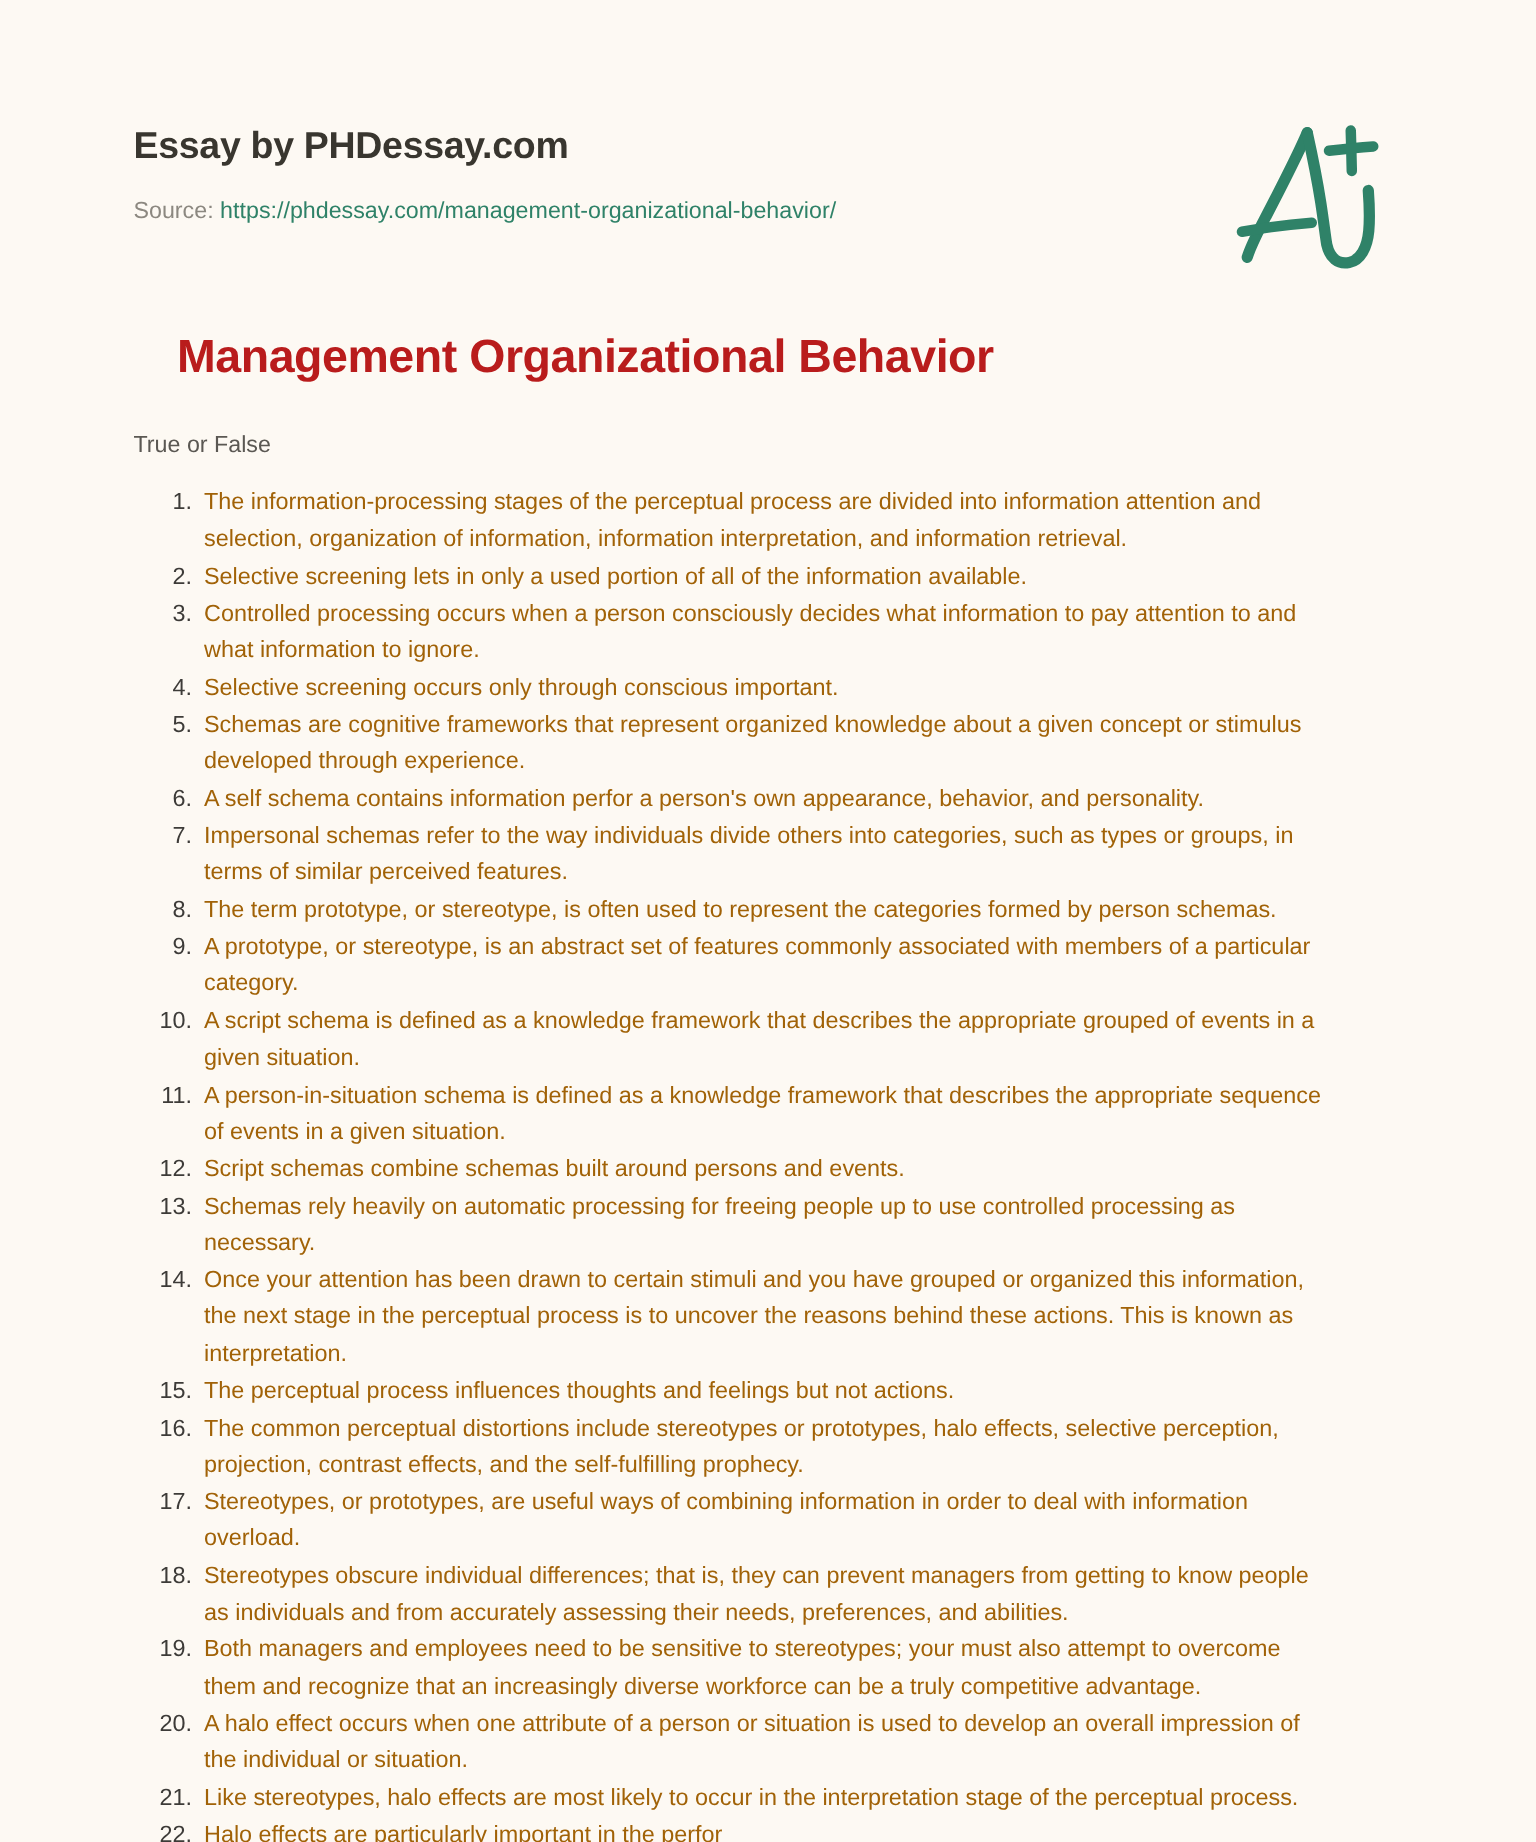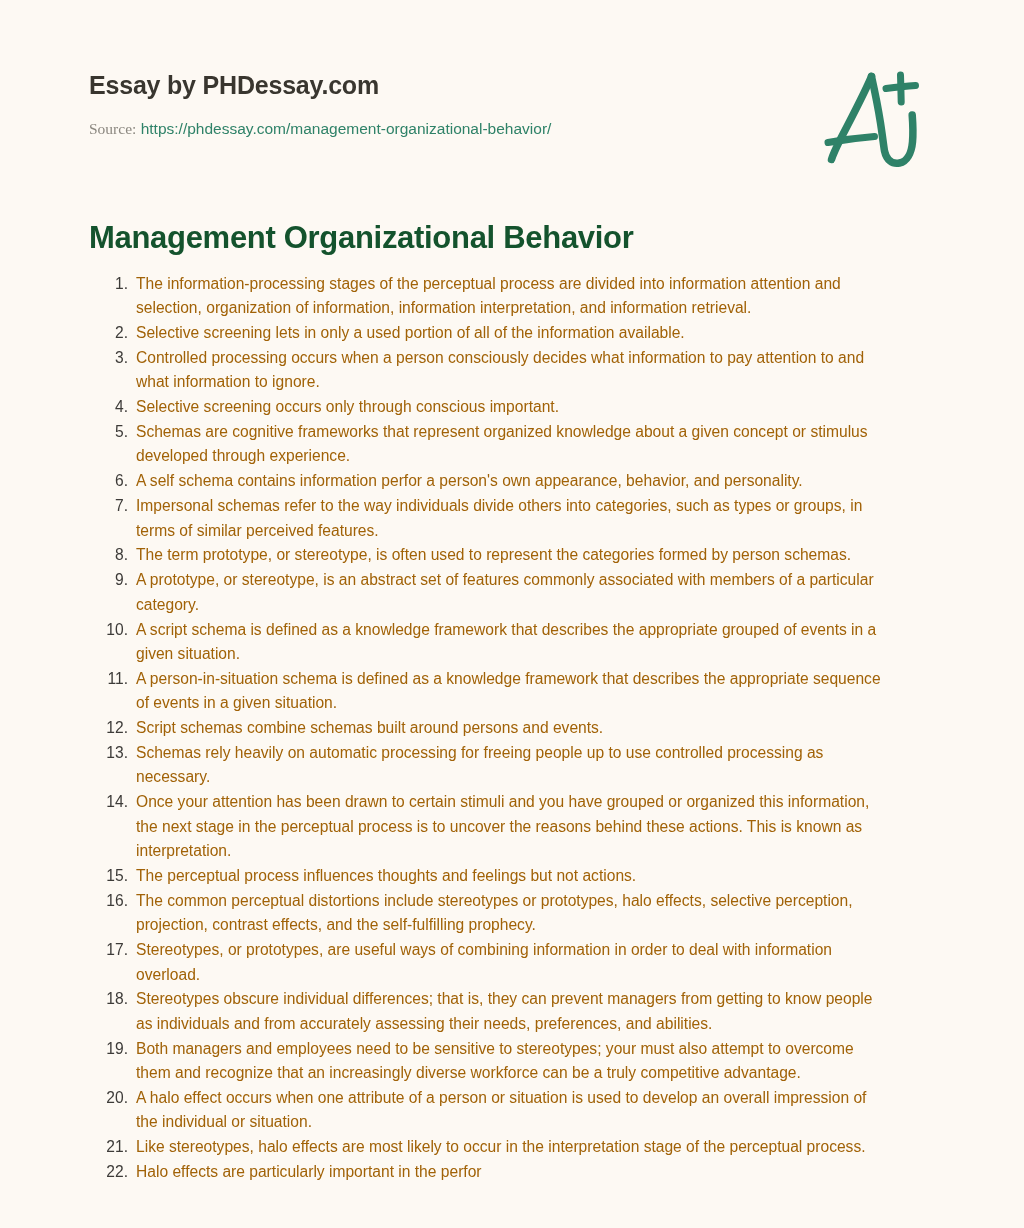--- a/index.html
+++ b/index.html
@@ -14,21 +14,21 @@
     font-family: "Liberation Sans", sans-serif;
     color: #2e2c2a;
     overflow: hidden;
     position: relative;
   }
 
   
   .header {
     position: absolute;
     left: 0;
-    top: 0;
+    top: 12px;
     width: 1024px;
     height: 190px;
   }
   .brand-title {
     position: absolute;
     left: 89px;
     top: 71px;
     font-size: 25px;
     font-weight: bold;
     letter-spacing: -0.2px;
@@ -38,21 +38,20 @@
   .source-line {
     position: absolute;
     left: 89px;
     top: 120px;
     font-size: 15.5px;
     color: #8c8880;
     white-space: nowrap;
   }
   .source-label {
     color: #8c8880;
-    font-family: Liberation Serif, serif;
   }
   .source-url {
     color: #2f8268;
     text-decoration: none;
     margin-top: 20px;
   }
 
   
   .logo {
     position: absolute;
@@ -65,25 +64,25 @@
 
   
   .article {
     position: absolute;
     left: 0;
     top: 190px;
     width: 1024px;
   }
   .doc-title {
     margin: 0;
-    padding: 30px 0 0 89px;
+    padding: 30px 0 0 118px;
     font-size: 31px;
     font-weight: bold;
     letter-spacing: -0.3px;
-    color: #14532d;
+    color: #b91c1c;
     line-height: 1.15;
   }
   .intro {
     margin: 0;
     padding: 30px 0 0 89px;
     font-size: 15.5px;
     color: #5b5853;
     line-height: 1.4;
   }
 
@@ -145,20 +144,21 @@
         <path d="M74 25.5 C82.5 24.5, 94 23.3, 103.5 22.6" stroke-width="7"></path>
       </g>
     </svg>
   </div>
 </div>
 
 <div class="article">
 
   <h1 class="doc-title">Management Organizational Behavior</h1>
 
+  <p class="intro">True or False</p>
 
   <ol class="tf-list">
       <li>The information-processing stages of the perceptual process are divided into information attention and selection, organization of information, information interpretation, and information retrieval.</li>
       <li>Selective screening lets in only a used portion of all of the information available.</li>
       <li>Controlled processing occurs when a person consciously decides what information to pay attention to and what information to ignore.</li>
       <li>Selective screening occurs only through conscious important.</li>
       <li>Schemas are cognitive frameworks that represent organized knowledge about a given concept or stimulus developed through experience.</li>
       <li>A self schema contains information perfor a person's own appearance, behavior, and personality.</li>
       <li>Impersonal schemas refer to the way individuals divide others into categories, such as types or groups, in terms of similar perceived features.</li>
       <li>The term prototype, or stereotype, is often used to represent the categories formed by person schemas.</li>

